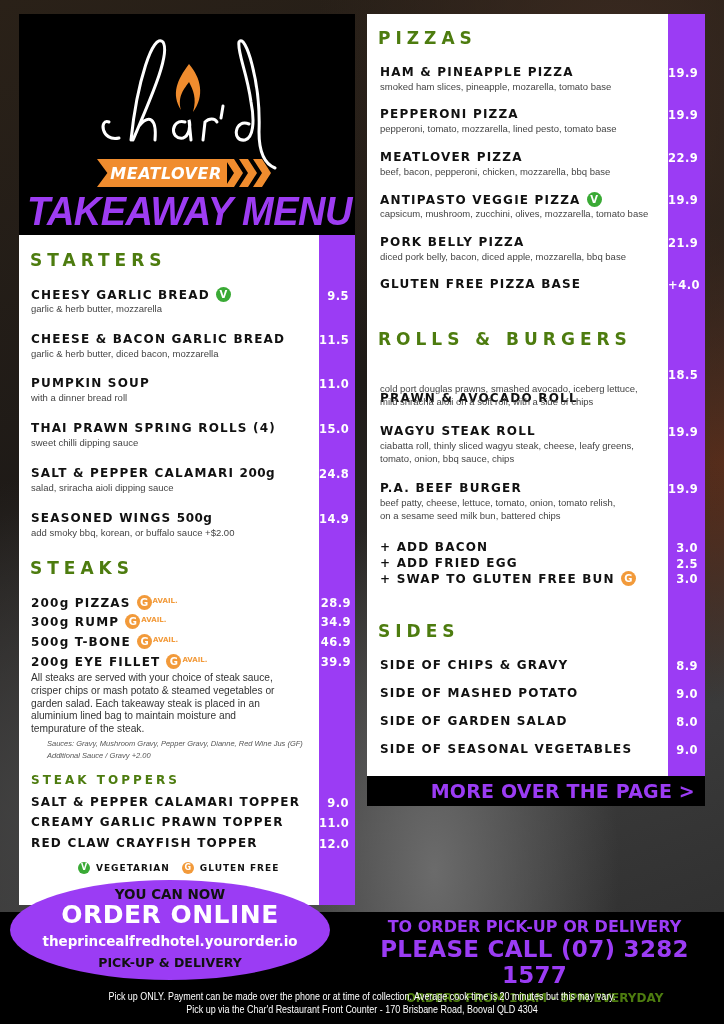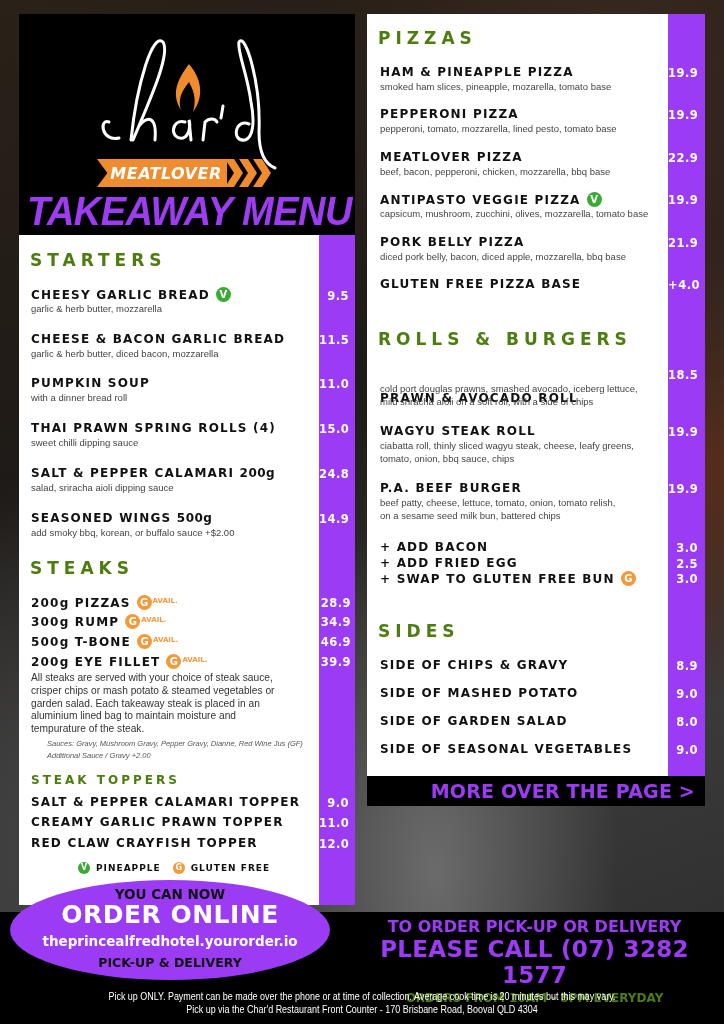--- a/index.html
+++ b/index.html
@@ -202,21 +202,21 @@
 
 <div class="item-name" style="left:31px;top:795px;">SALT &amp; PEPPER CALAMARI TOPPER</div>
 <div class="price" style="left:319px;width:30px;top:796px;">9.0</div>
 <div class="item-name" style="left:31px;top:815px;">CREAMY GARLIC PRAWN TOPPER</div>
 <div class="price" style="left:319px;width:30px;top:816px;">11.0</div>
 <div class="item-name" style="left:31px;top:836px;">RED CLAW CRAYFISH TOPPER</div>
 <div class="price" style="left:319px;width:30px;top:837px;">12.0</div>
 
 <div class="legend">
   <span class="badge-v">V</span>
-  <span>PINEAPPLE</span>
+  <span>VEGETARIAN</span>
   <span class="gap"></span>
   <span class="badge-g">G</span>
   <span>GLUTEN FREE</span>
 </div>
 
 <div class="abs right-card"></div>
 <div class="abs right-price-col"></div>
 
 <div class="section-title" style="left:378px;top:28px;">PIZZAS</div>
 

